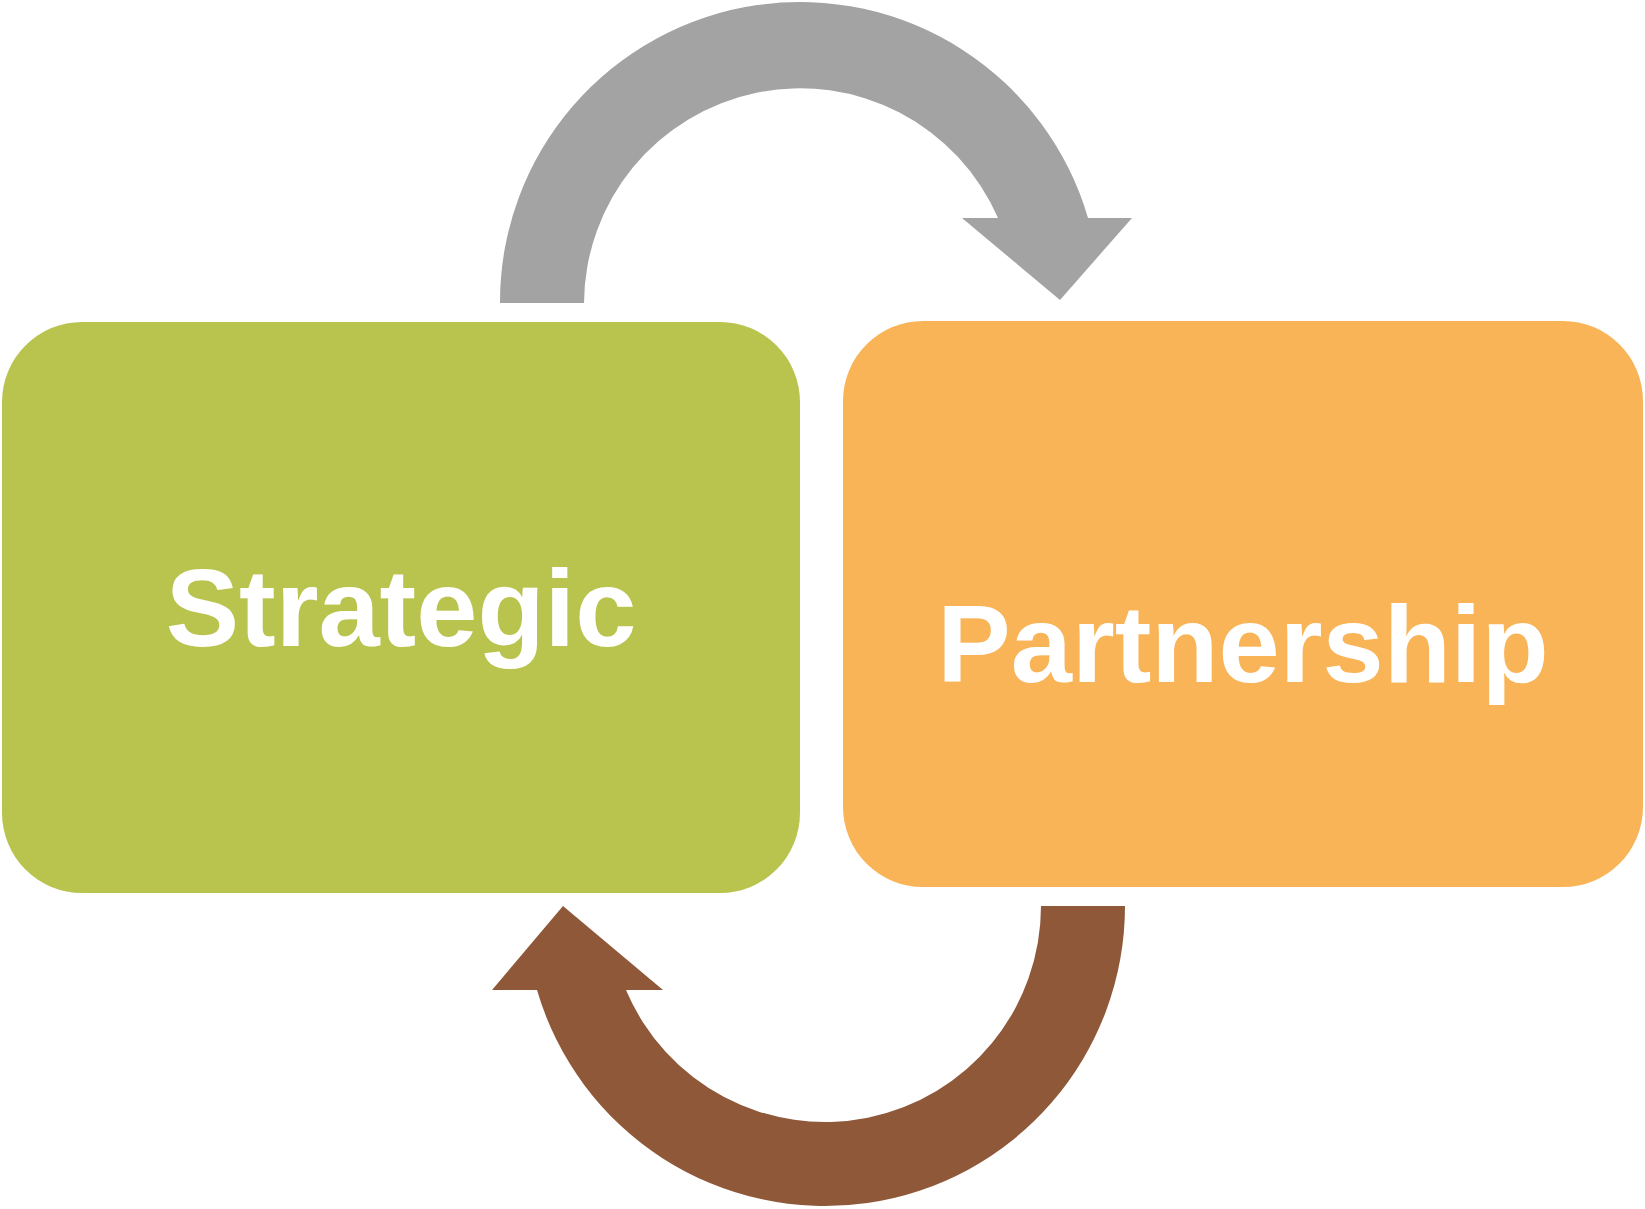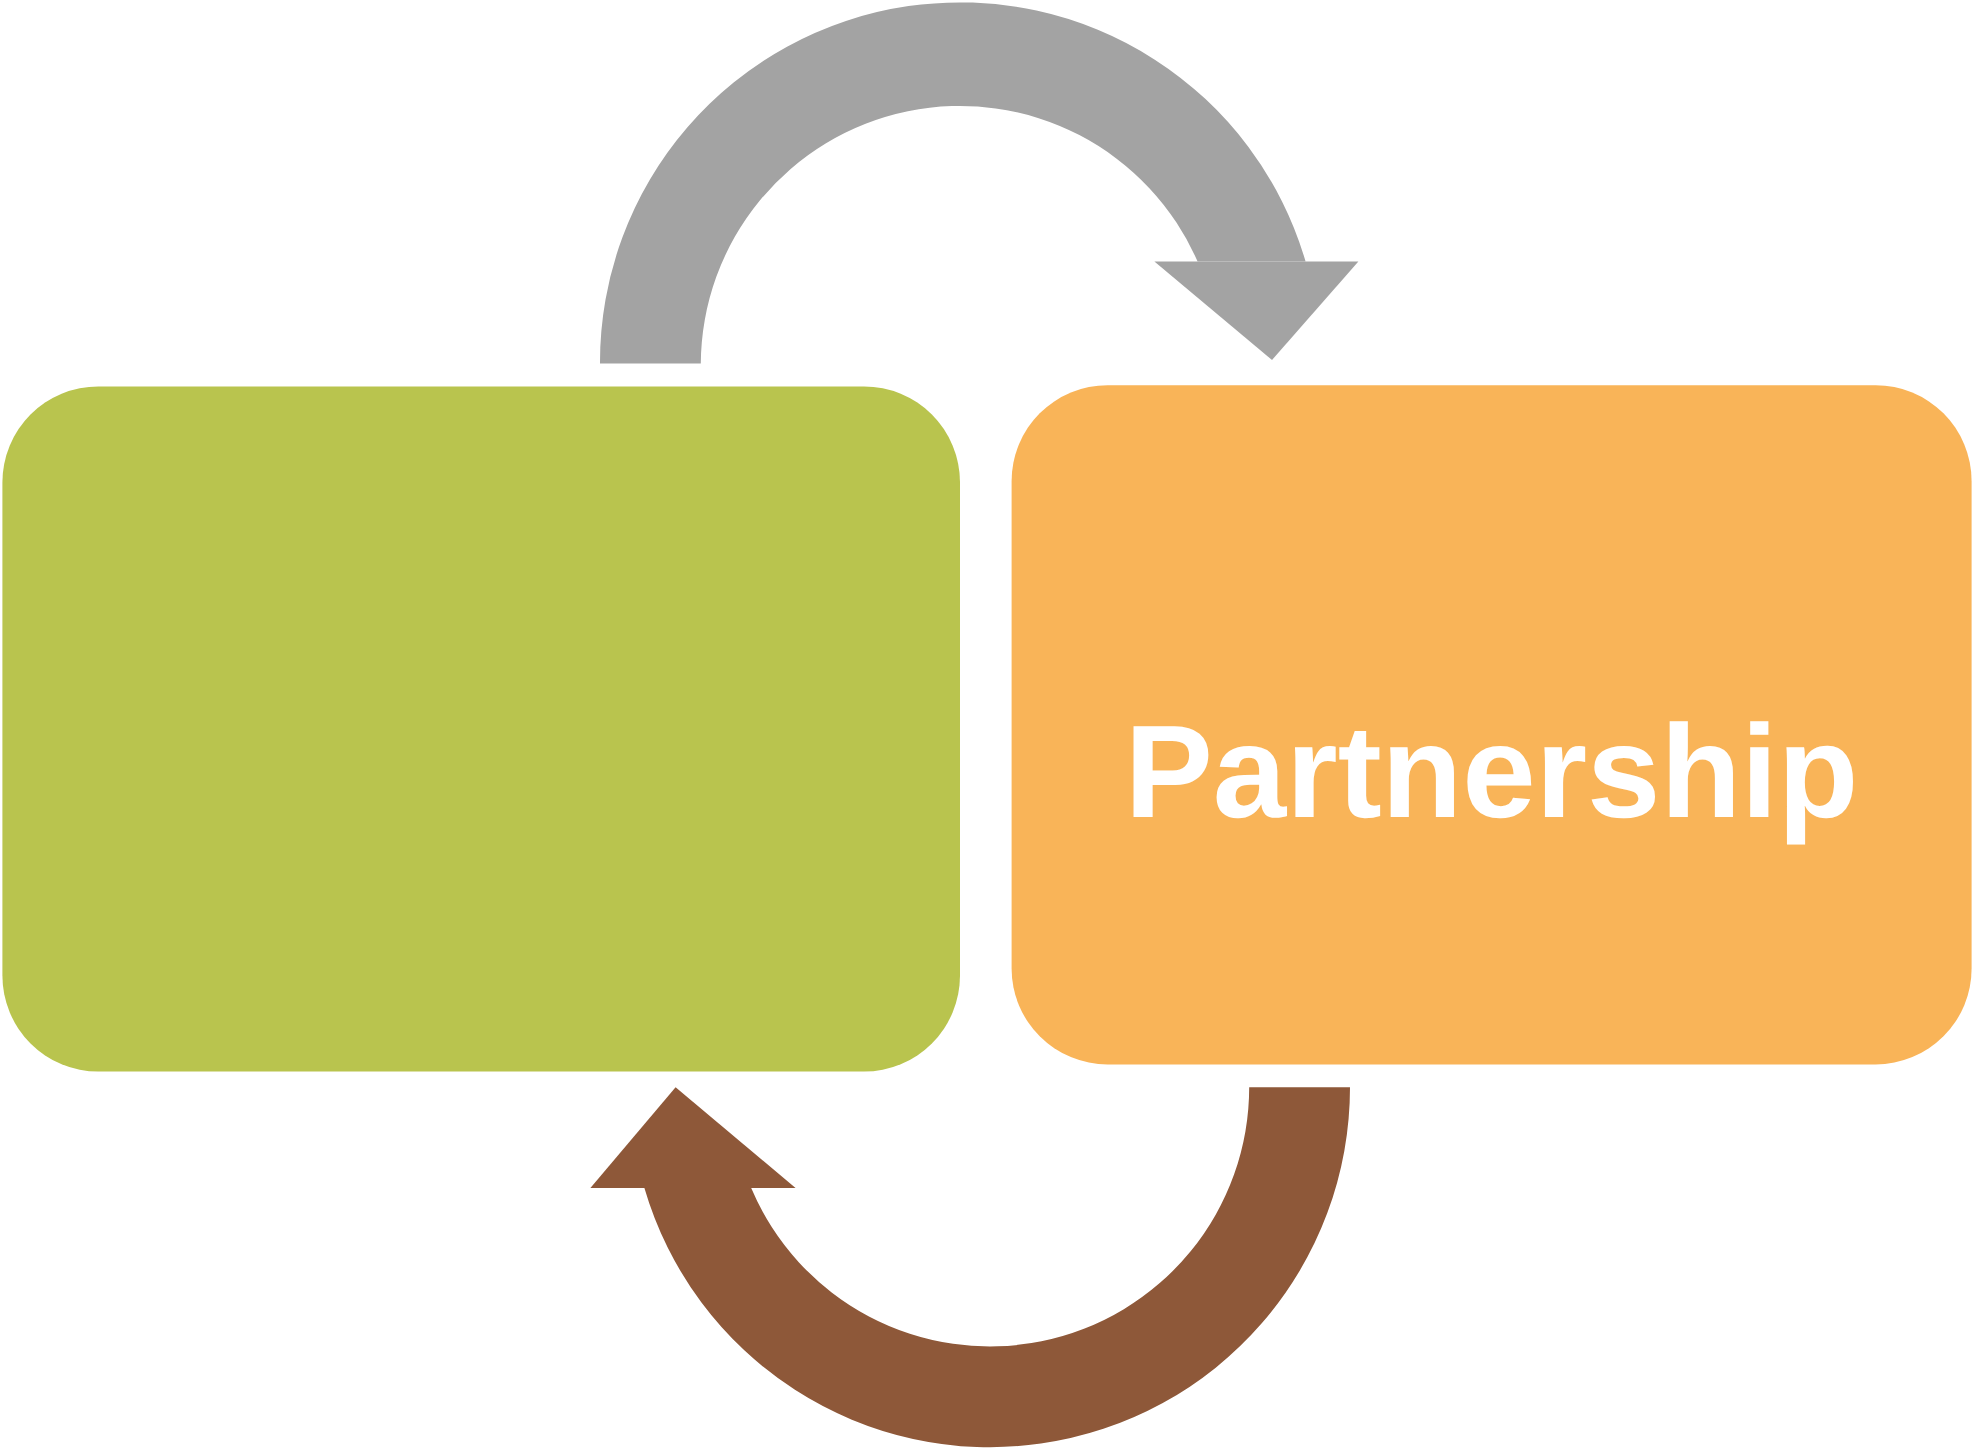--- a/index.html
+++ b/index.html
@@ -71,16 +71,17 @@
                L 626 990
                A 216 216 0 0 0 1041 906
                Z" fill="#8e5839"></path>
       <path d="M 492 990 L 663 990 L 563 906 Z" fill="#8e5839"></path>
     </g>
 
     <rect x="2" y="322" width="798" height="571" rx="80" ry="80" fill="#b9c44e"></rect>
     <rect x="843" y="321" width="800" height="566" rx="80" ry="80" fill="#f9b458"></rect>
   </svg>
 
+  <div class="node-label label-strategic">Strategic</div>
 
   <div class="node-label label-partnership">Partnership</div>
 
 </div>
 
 </body></html>

